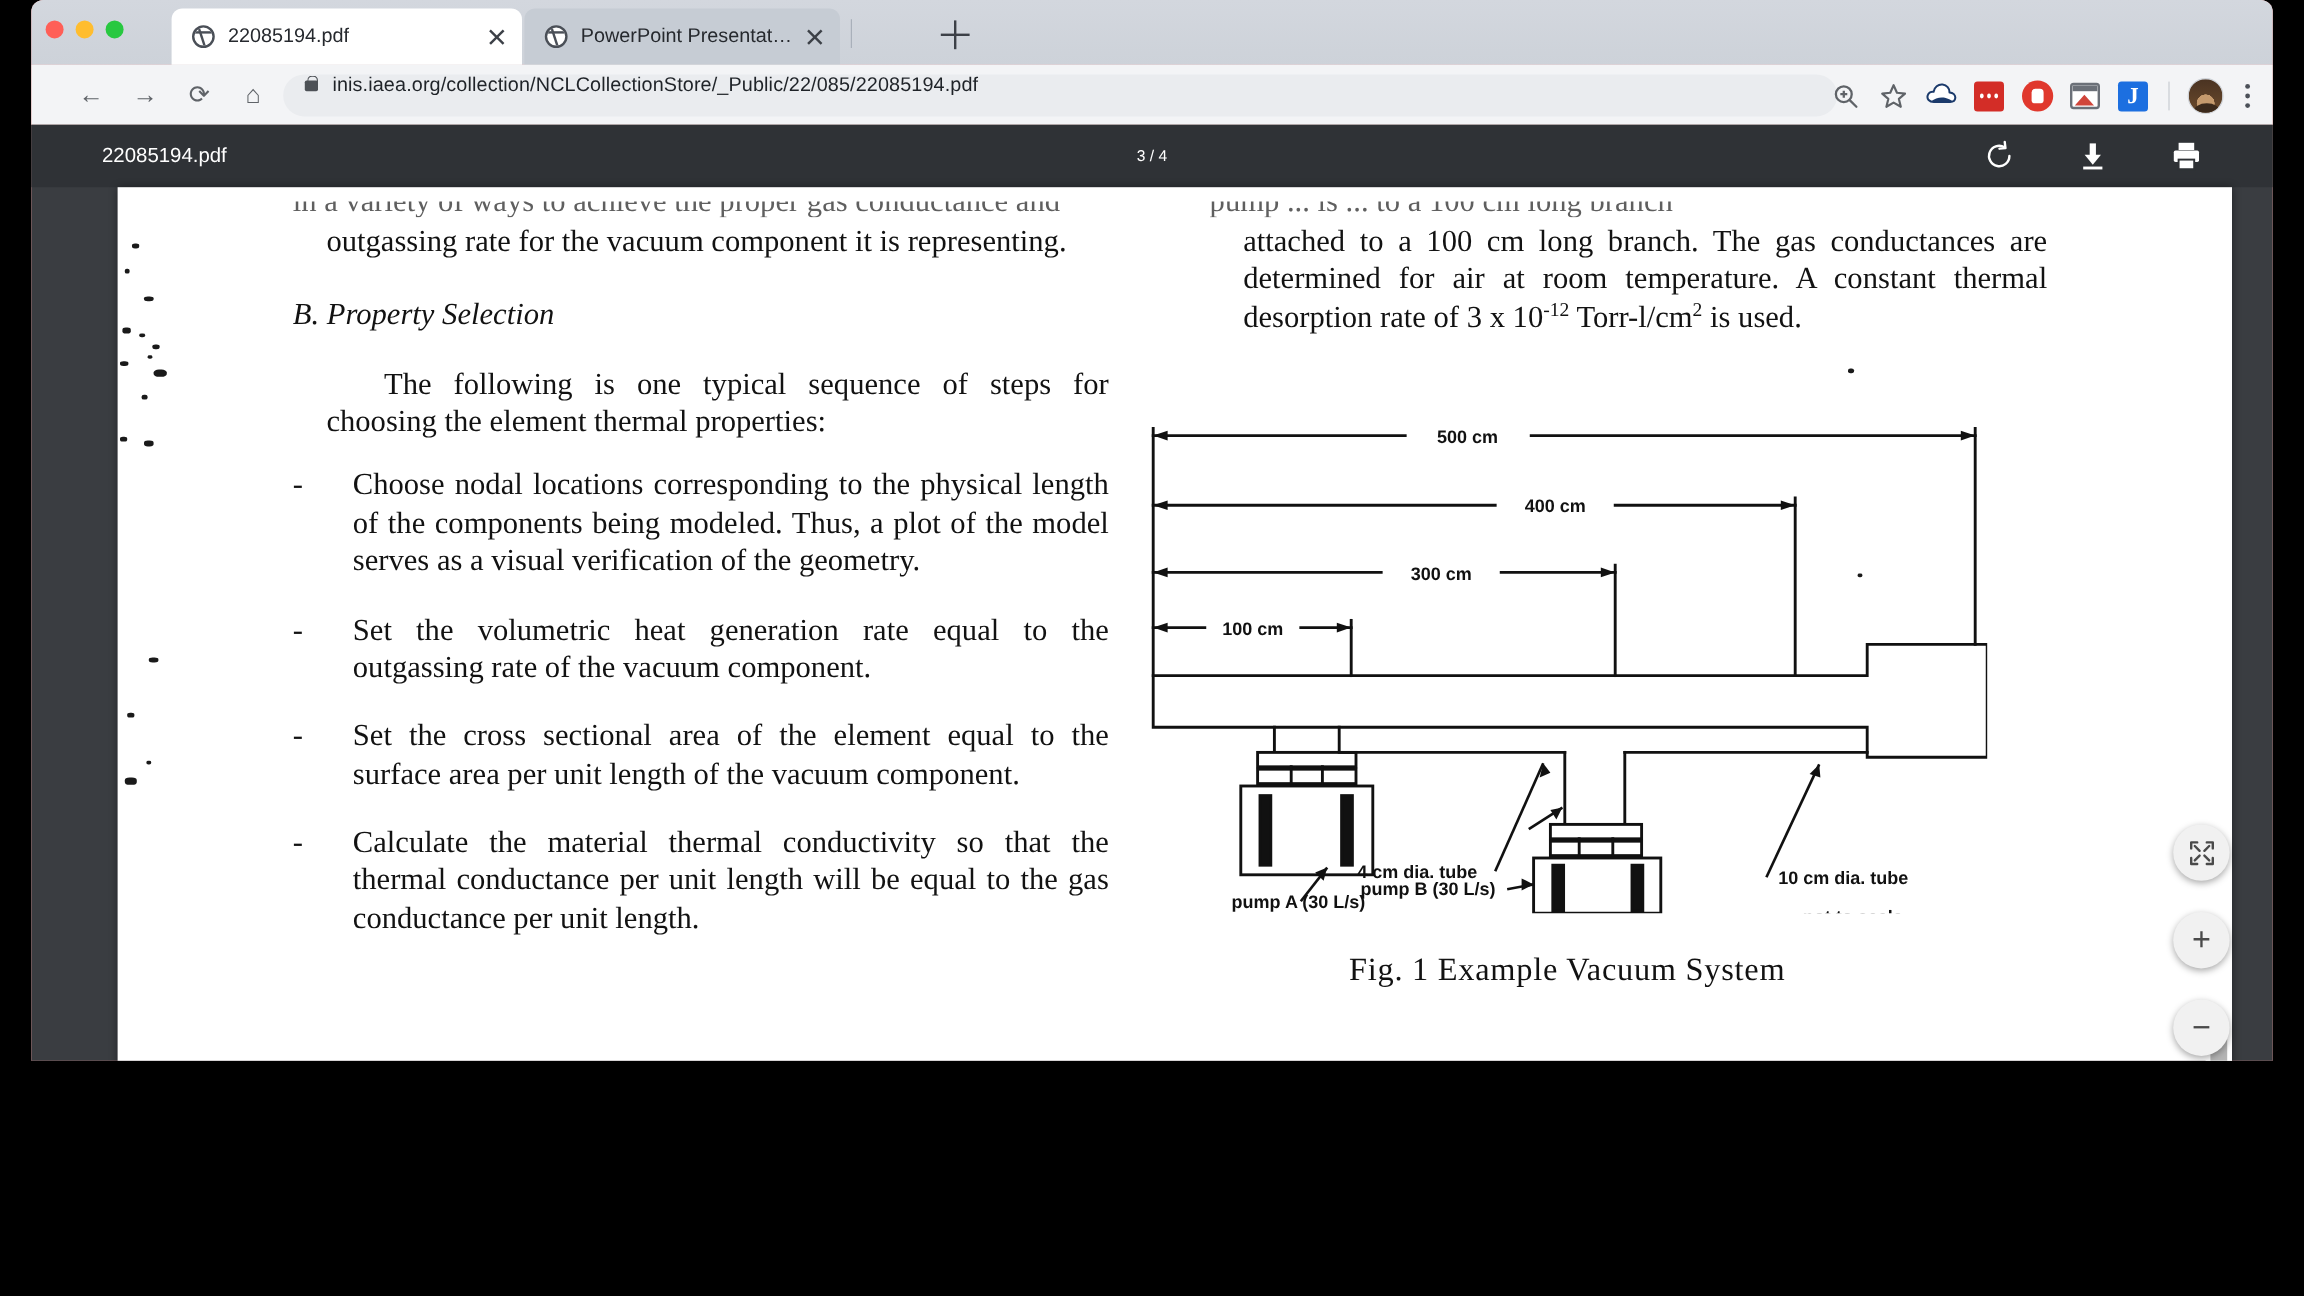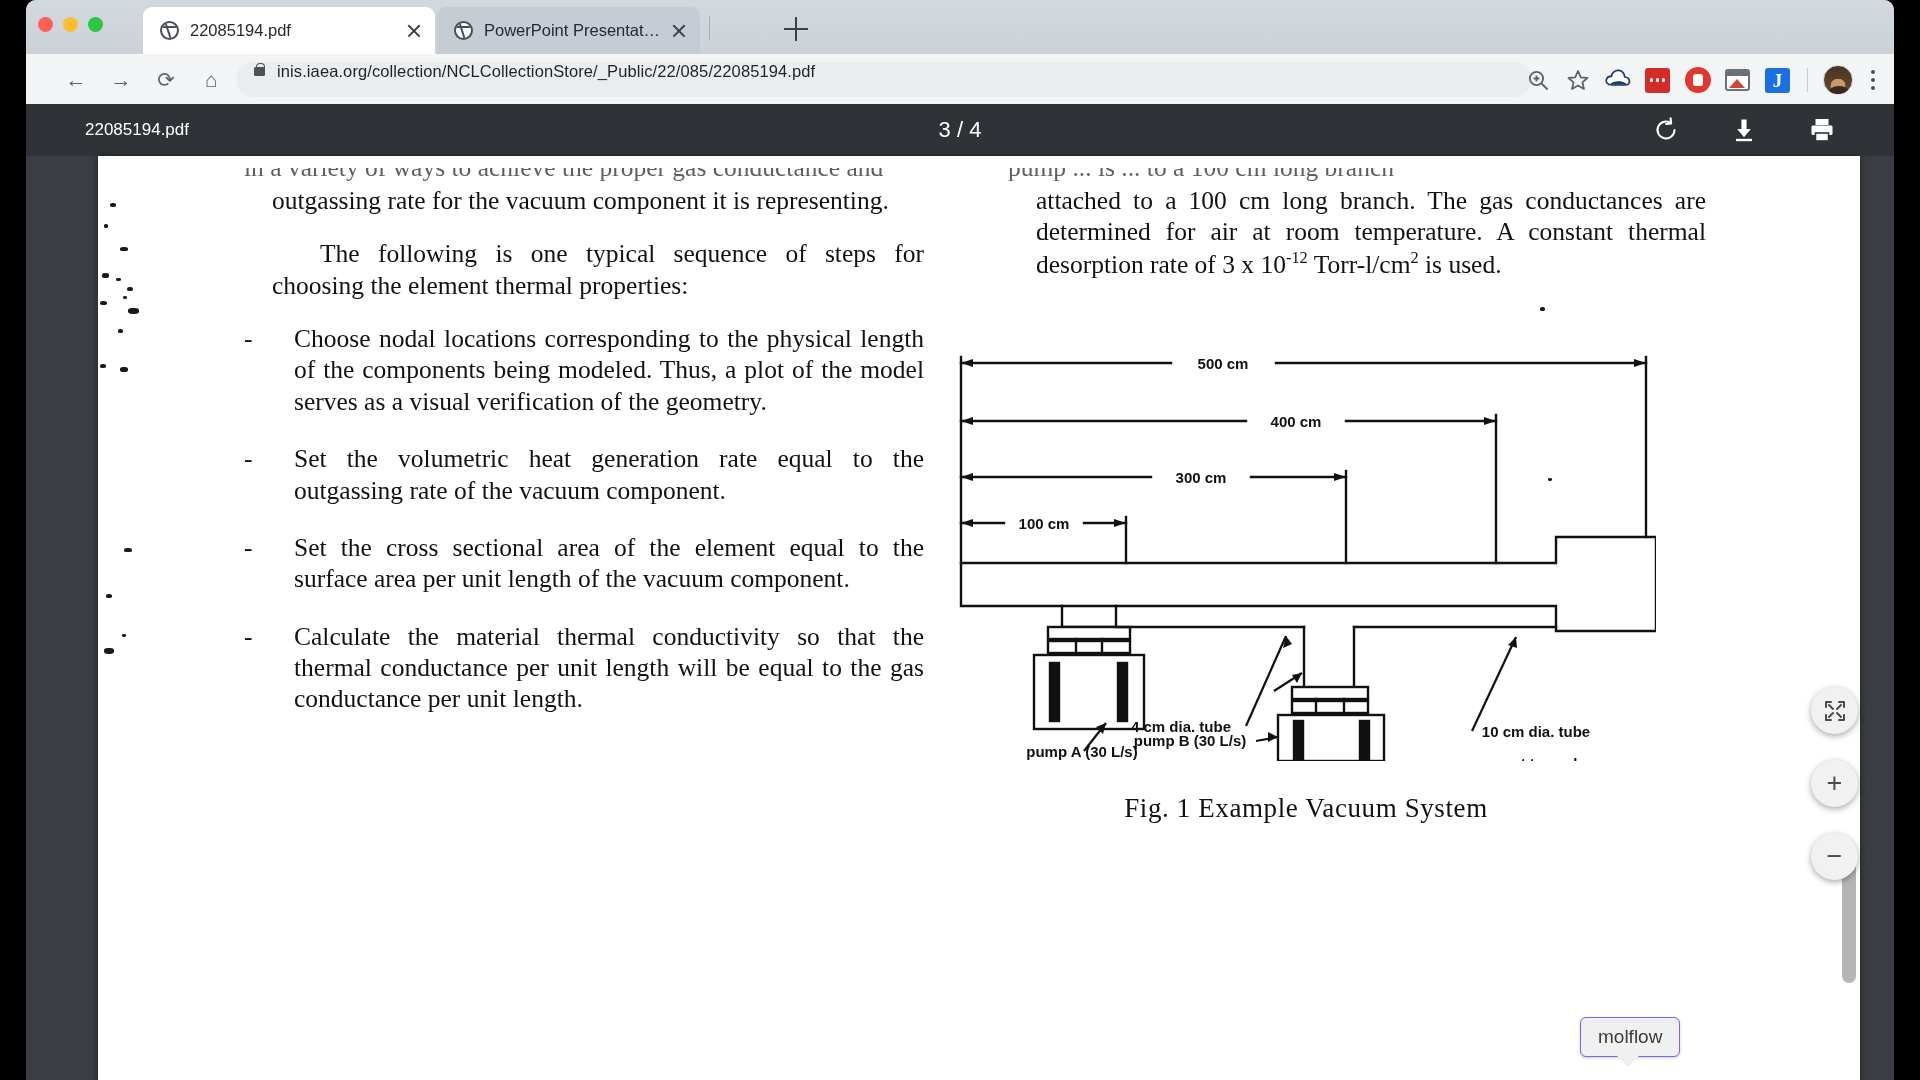--- a/index.html
+++ b/index.html
@@ -7,21 +7,21 @@
     width: 1920px; height: 1080px;
     overflow: hidden;
     background: #000;
     font-family: "Liberation Sans", sans-serif;
   }
 
   
   #browser-window {
     position: absolute;
     left: 26px; top: 0px;
-    width: 1868px; height: 1080px;
+    width: 1868px; height: 884px;
     background: #fca5a5;
     border-radius: 10px 10px 0 0;
     overflow: hidden;
   }
 
   
   #tab-strip {
     position: absolute; left: 0; top: 0;
     width: 100%; height: 54px;
     background: linear-gradient(#d3d7de, #cdd2d9);
@@ -202,21 +202,21 @@
     width: 100%; height: 52px;
     background: #2f3236;
     display: flex; align-items: center;
   }
   #pdf-filename {
     position:absolute; left: 59px; top: 50%; transform: translateY(-50%);
     color: #ffffff; font-size: 17px;
   }
   #pdf-pageindicator {
     position:absolute; left: 50%; transform: translate(-50%, -50%); top: 50%;
-    color: #ffffff; font-size: 22px;
+    color: #ffffff; font-size: 13px;
   }
   #pdf-tools {
     position:absolute; right: 58px; top: 50%; transform: translateY(-50%);
     display:flex; align-items:center; gap: 50px;
   }
   .pdf-tool { width: 28px; height: 28px; position: relative; }
 
   
   #pdf-page {
     position: absolute; left: 72px; top: 52px;
@@ -475,20 +475,21 @@
       </div>
 
       <div class="pdf-col" id="col-left">
 
         <div class="clipped-line">
           <span>in a variety of ways to achieve the proper gas conductance and</span>
         </div>
 
         <div class="para">outgassing rate for the vacuum component it is representing.</div>
 
+        <div class="sec-head">B. Property Selection</div>
 
         <div class="para para-indent">The following is one typical sequence of steps for choosing the element thermal properties:</div>
 
         <div class="bullet-row">
           <span class="bullet-mark">-</span>
           <span class="bullet-text">Choose nodal locations corresponding to the physical length of the components being modeled. Thus, a plot of the model serves as a visual verification of the geometry.</span>
         </div>
         <div class="bullet-row">
           <span class="bullet-mark">-</span>
           <span class="bullet-text">Set the volumetric heat generation rate equal to the outgassing rate of the vacuum component.</span>

